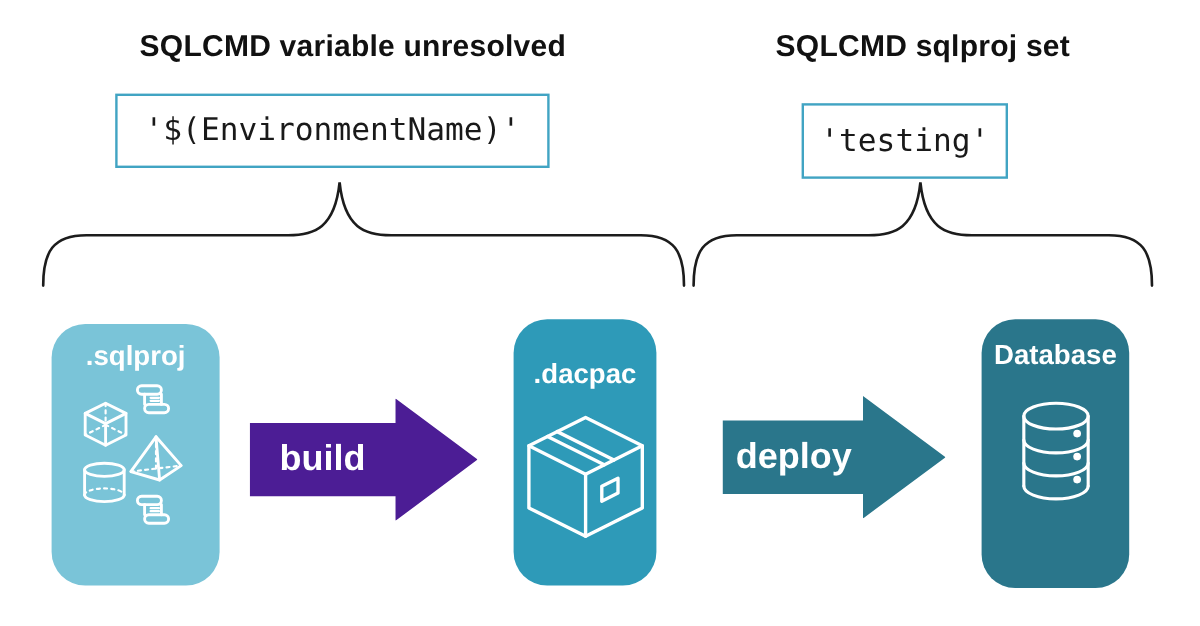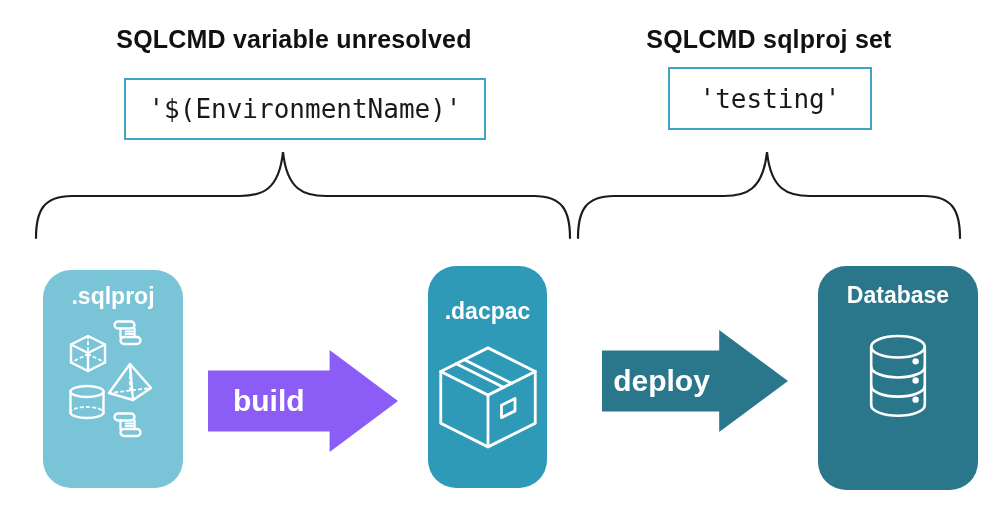--- a/index.html
+++ b/index.html
@@ -37,24 +37,24 @@
   svg { display: block; }
 </style>
 </head>
 <body>
 
 <div class="stage">
 
   <div class="heading" style="left:294px">SQLCMD variable unresolved</div>
   <div class="heading" style="left:769px">SQLCMD sqlproj set</div>
 
-  <div class="codebox" style="left:124px; top:78px; width:362px; height:62px">
+  <div class="codebox" style="left:96px; top:78px; width:362px; height:62px">
     <span>'$(EnvironmentName)'</span>
   </div>
-  <div class="codebox" style="left:668px; top:67px; width:204px; height:63px">
+  <div class="codebox" style="left:668px; top:86px; width:172px; height:63px">
     <span>'testing'</span>
   </div>
 
   <svg class="braces" width="1000" height="522" viewBox="0 0 1000 522" fill="none" stroke="#1c1c1c" stroke-width="2.2" stroke-linecap="round">
     <path d="M36 238 C36 210 44 196 72 196 L240 196 C262 196 279 190 283 152 C287 190 304 196 326 196 L534 196 C562 196 570 210 570 238"></path>
     <path d="M578 238 C578 210 586 196 614 196 L724 196 C746 196 763 190 767 152 C771 190 788 196 810 196 L924 196 C952 196 960 210 960 238"></path>
   </svg>
 
   <div class="card" style="left: 43px; top: 270px; width: 140px; height: 218px; padding-top: 13px; background: rgb(122, 196, 216); text-align: right;">
     <div class="card-label">.sqlproj</div>
@@ -86,42 +86,42 @@
         <g transform="translate(52,92)">
           <rect x="1.5" y="1.5" width="20" height="7" rx="3.5"></rect>
           <rect x="7.5" y="17" width="20" height="7" rx="3.5"></rect>
           <path d="M21.5 8.5 V17 M7.5 8.5 V17"></path>
           <path d="M12.5 11.5 H19.5 M12.5 14 H19.5" stroke-width="1.8"></path>
         </g>
       </svg>
     </span>
   </div>
 
-  <div class="arrow arrow-build" style="left: 208px; top: 350px; width: 190px; height: 102px; background: #8b5cf6;">
+  <div class="arrow arrow-build" style="left: 208px; top: 332px; width: 190px; height: 102px; background: #4c1d95;">
     <div class="arrow-label">build</div>
   </div>
 
   <div class="card" style="left: 428px; top: 266px; width: 119px; height: 222px; padding-top: 32px; background: rgb(46, 154, 184);">
     <div class="card-label">.dacpac</div>
     <span class="icon-wrap" style="margin-top:16px">
       <svg width="108" height="117" viewBox="0 0 48 52" fill="none" stroke="#ffffff" stroke-width="1.25" stroke-linecap="round" stroke-linejoin="round">
         <path d="M24 3.5 L45 14 L24 24.5 L3 14 Z"></path>
         <path d="M3 14 V37 L24 47.5 L45 37 V14"></path>
         <path d="M24 24.5 V47.5"></path>
         <path d="M13.5 8.75 L34.5 19.25 M9.9 10.55 L30.9 21.05"></path>
         <path d="M30 29 L36 26 L36 31.5 L30 34.5 Z"></path>
       </svg>
     </span>
   </div>
 
   <div class="arrow arrow-deploy" style="left: 602px; top: 330px; width: 186px; height: 102px; background: rgb(42, 118, 139);">
     <div class="arrow-label">deploy</div>
   </div>
 
-  <div class="card" style="left: 818px; top: 266px; width: 160px; height: 224px; padding-top: 16px; background: rgb(42, 118, 139);">
+  <div class="card" style="left: 818px; top: 266px; width: 123px; height: 224px; padding-top: 16px; background: rgb(42, 118, 139);">
     <div class="card-label">Database</div>
     <span class="icon-wrap" style="margin-top:25px">
       <svg width="74" height="95" viewBox="0 0 48 62" fill="none" stroke="#ffffff" stroke-width="1.7" stroke-linecap="round">
         <ellipse cx="24" cy="9" rx="17.5" ry="7"></ellipse>
         <path d="M6.5 9 V47 M41.5 9 V47"></path>
         <path d="M6.5 22 A17.5 7 0 0 0 41.5 22"></path>
         <path d="M6.5 34.5 A17.5 7 0 0 0 41.5 34.5"></path>
         <path d="M6.5 47 A17.5 7 0 0 0 41.5 47"></path>
         <circle cx="35.5" cy="18.5" r="2.1" fill="#ffffff" stroke="none"></circle>
         <circle cx="35.5" cy="31" r="2.1" fill="#ffffff" stroke="none"></circle>

